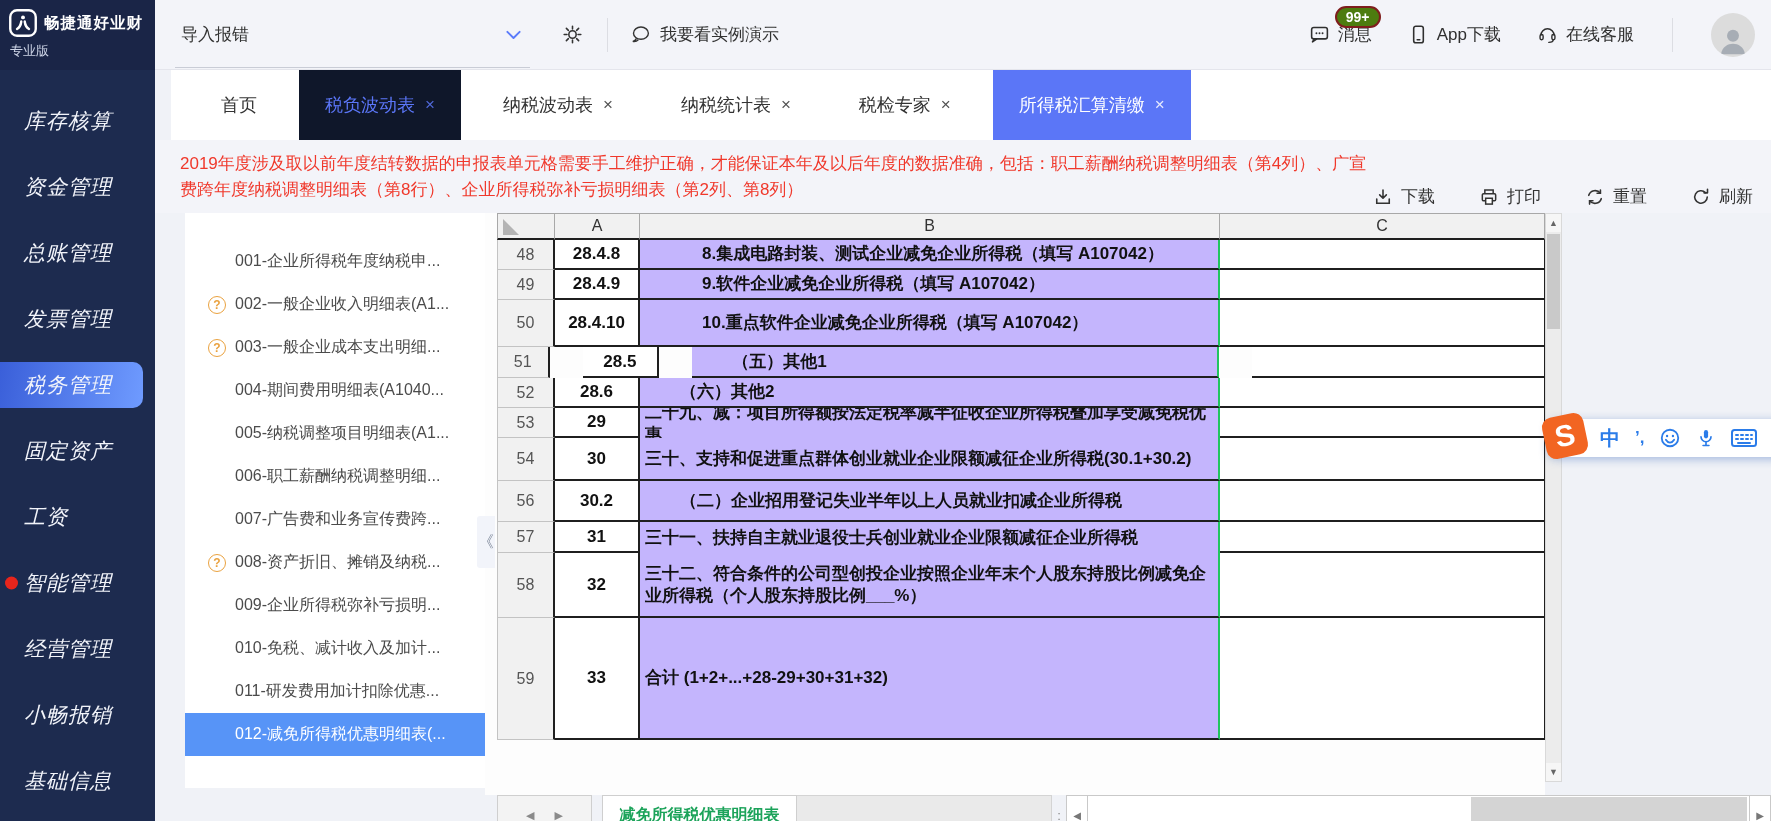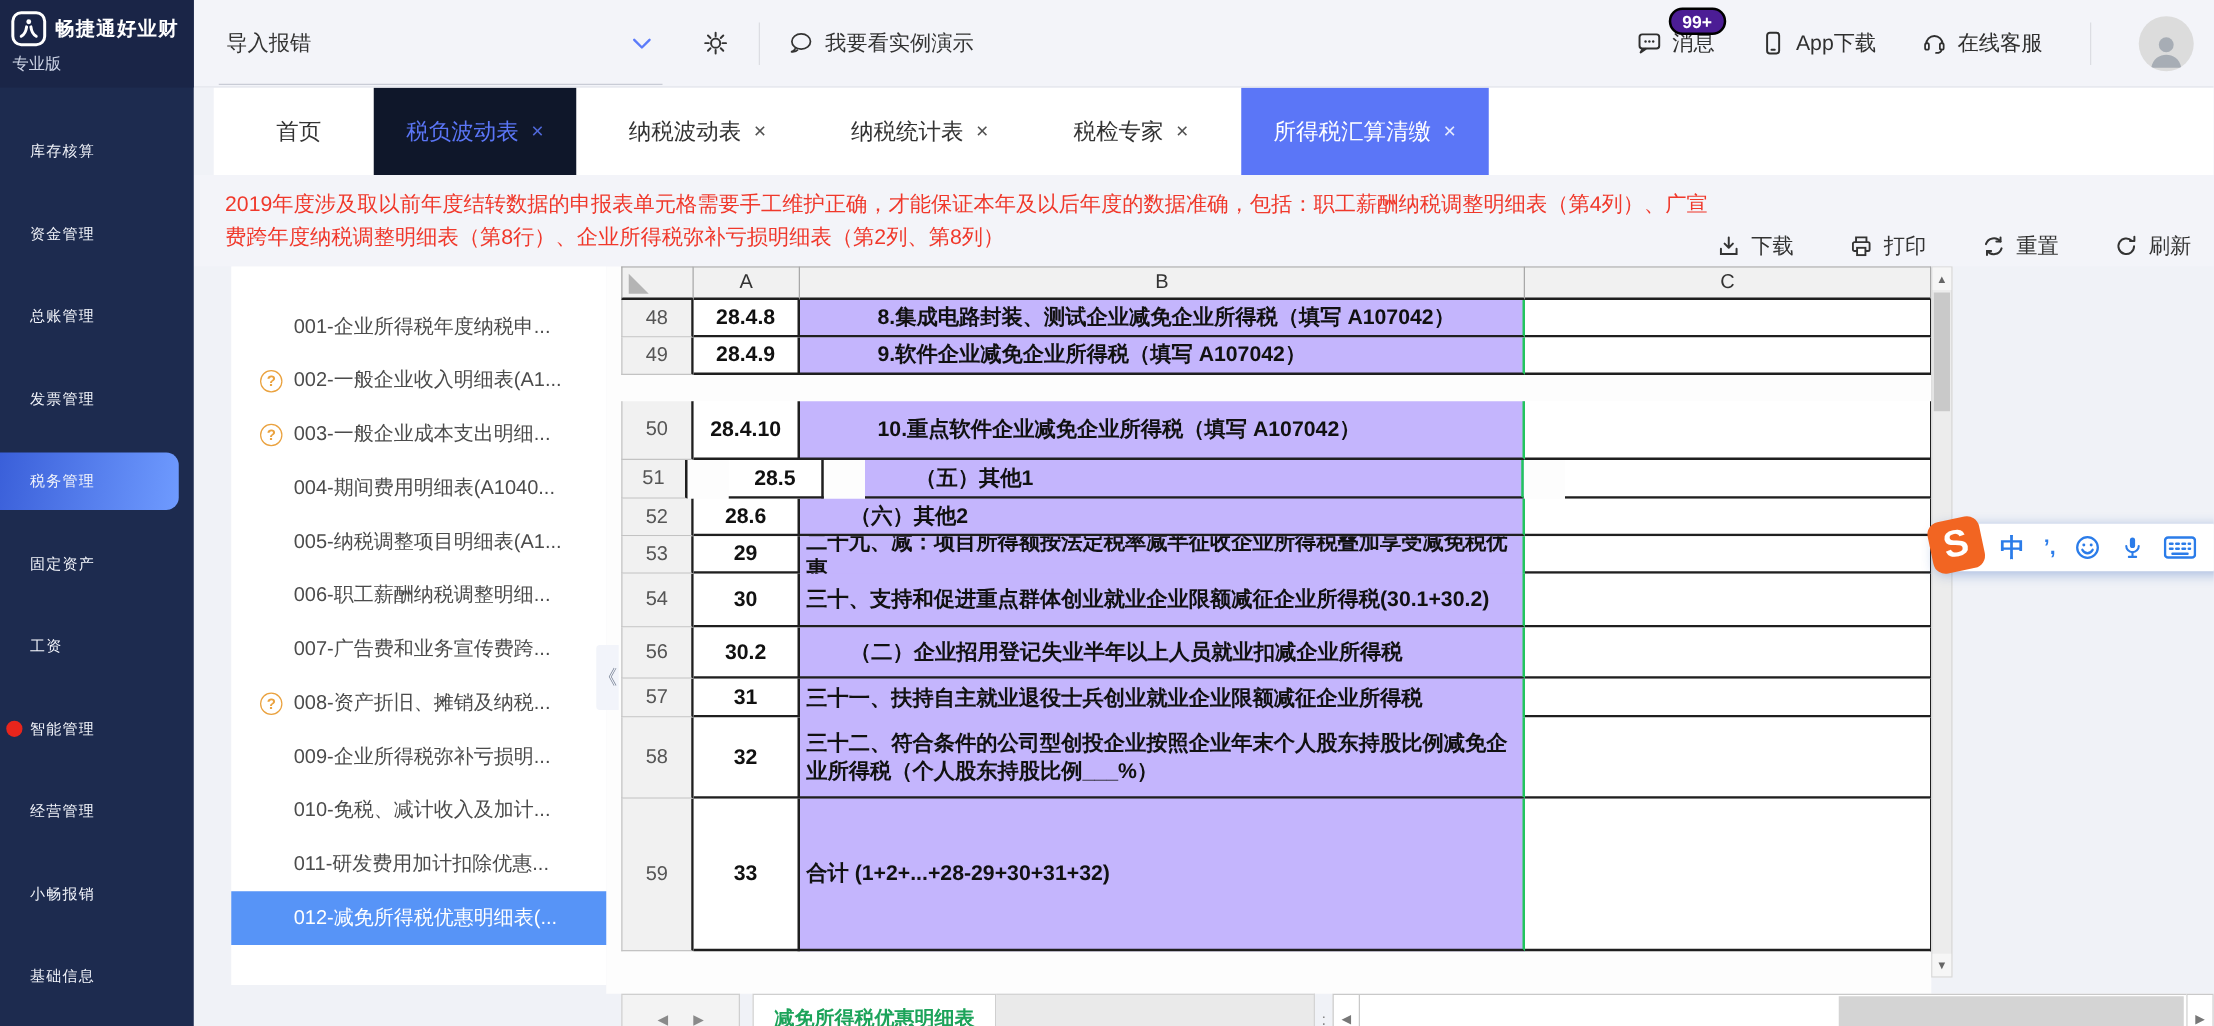--- a/index.html
+++ b/index.html
@@ -7,38 +7,38 @@
   body { width:1771px; height:821px; position:relative; overflow:hidden; background:#f0f2f7; }
 
   
   .sidebar { position:absolute; left:0; top:0; width:155px; height:821px; background:#1d2b4f; z-index:6; }
   .logo-block { position:relative; height:70px; background:#1a2547; padding:8px 6px 0 8px; }
   .logo-row { display:flex; align-items:center; gap:6px; }
   .logo-ic { width:30px; height:30px; flex:0 0 30px; }
   .brand-name { color:#fff; font-size:15.5px; font-weight:bold; letter-spacing:1px; white-space:nowrap; }
   .brand-edition { color:#cdd4e6; font-size:13px; margin-top:4px; margin-left:2px; }
   .side-menu { position:absolute; top:88px; left:0; width:155px; }
-  .side-item { height:66px; display:flex; align-items:center; padding-left:24px; color:#f2f4fa; font-size:12px; position:relative; cursor:pointer; letter-spacing:1px; }
+  .side-item { height:66px; display:flex; align-items:center; padding-left:24px; color:#f2f4fa; font-size:21px; position:relative; cursor:pointer; letter-spacing:1px;font-style:italic; }
   .side-item.active::before { content:""; position:absolute; left:0; top:10px; bottom:10px; right:12px;
       background:linear-gradient(100deg,#3a5fd9 0%,#6f9bff 100%); border-radius:0 10px 10px 0; }
   .side-item span.lbl { position:relative; z-index:1; }
   .side-dot { position:absolute; left:5px; top:50%; transform:translateY(-50%); width:13px; height:13px; border-radius:50%; background:#e8251c; z-index:2; }
 
   
   .topbar { position:absolute; left:155px; top:0; right:0; height:70px; background:#f3f4f9; border-bottom:1px solid #e4e5ec; display:flex; align-items:center; z-index:5; }
   .import-select { position:relative; width:355px; margin-left:20px; height:100%; display:flex; align-items:center; justify-content:space-between; padding:0 6px; cursor:pointer; }
   .import-select::after { content:""; position:absolute; left:0; right:0; bottom:1px; height:1px; background:#c9ccd6; }
   .import-label { font-size:17px; color:#333; }
   .hdr-ic { width:21px; height:21px; }
   .gear-btn { margin-left:32px; cursor:pointer; display:flex; }
   .v-div { width:1px; height:34px; background:#dcdde3; margin:0 22px 0 24px; }
   .demo-group { display:flex; align-items:center; gap:9px; cursor:pointer; font-size:17px; color:#333; }
   .right-cluster { margin-left:auto; display:flex; align-items:center; gap:36px; padding-right:16px; }
   .nav-group { position:relative; display:flex; align-items:center; gap:8px; font-size:17px; color:#2f2f2f; cursor:pointer; }
-  .badge { position:absolute; top:-17px; left:26px; background:#4c1d95; color:#fff; font-size:14px; font-weight:bold; padding:1px 9px; border-radius:11px; border:2px solid #000000; }
+  .badge { position:absolute; top:-17px; left:26px; background:#4d7c0f; color:#fff; font-size:14px; font-weight:bold; padding:1px 9px; border-radius:11px; border:2px solid #7f1d1d; }
   .avatar { width:44px; height:44px; border-radius:50%; background:#dcdcdc; overflow:hidden; display:flex; align-items:flex-end; justify-content:center; cursor:pointer; }
 
   
   .tabbar { position:absolute; left:171px; top:70px; right:0; height:70px; background:#fff; display:flex; align-items:stretch; padding-left:24px; z-index:4; }
   .tab { display:flex; align-items:center; padding:0 26px; font-size:18px; color:#333; margin-right:16px; cursor:pointer; white-space:nowrap; }
   .tab .x { margin-left:10px; font-size:17px; opacity:.85; cursor:pointer; }
   .tab.highlight { background:#0f172a; color:#5b76f7; }
   .tab.active { background:#5b76f7; color:#fff; }
 
   
@@ -325,21 +325,21 @@
       <div class="cell c-a w-a">28.4.8</div>
       <div class="cell c-b w-b ind2">8.集成电路封装、测试企业减免企业所得税（填写 A107042）</div>
       <div class="cell c-c w-c"></div>
     </div>
     <div class="srow" style="height: 30px;">
       <div class="cell c-num w-num">49</div>
       <div class="cell c-a w-a">28.4.9</div>
       <div class="cell c-b w-b ind2">9.软件企业减免企业所得税（填写 A107042）</div>
       <div class="cell c-c w-c"></div>
     </div>
-    <div class="srow" style="height: 47px; margin-top: 21px;">
+    <div class="srow" style="height: 47px;">
       <div class="cell c-num w-num">50</div>
       <div class="cell c-a w-a">28.4.10</div>
       <div class="cell c-b w-b ind2">10.重点软件企业减免企业所得税（填写 A107042）</div>
       <div class="cell c-c w-c"></div>
     </div>
     <div class="srow" style="height: 31px; gap: 33px;">
       <div class="cell c-num w-num">51</div>
       <div class="cell c-a w-a">28.5</div>
       <div class="cell c-b w-b ind1">（五）其他1</div>
       <div class="cell c-c w-c"></div>

